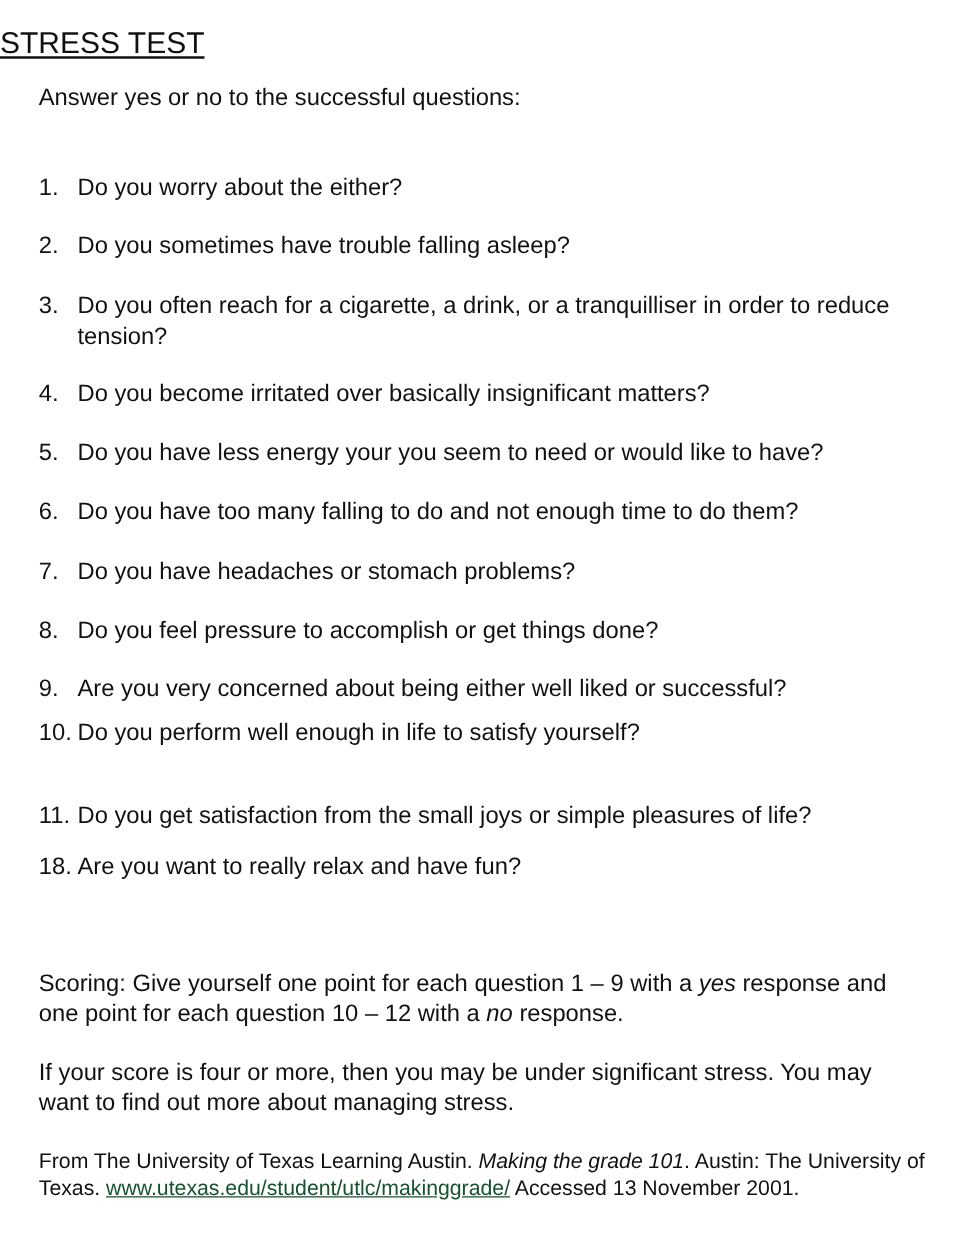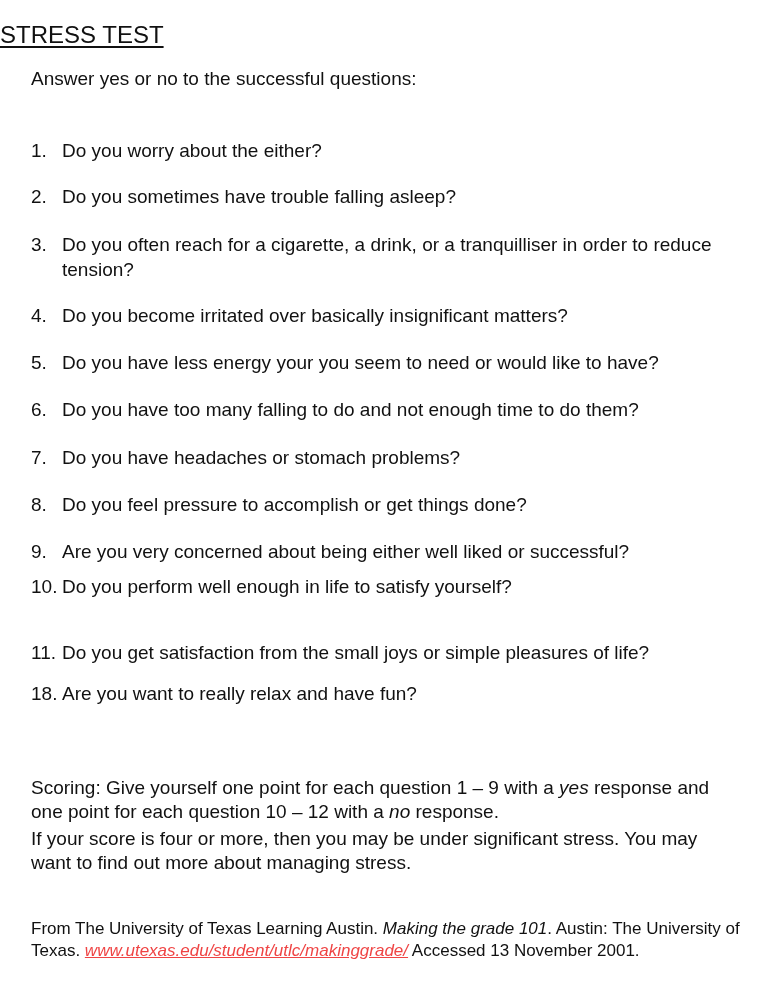--- a/index.html
+++ b/index.html
@@ -60,23 +60,22 @@
     }
     .source {
       position: absolute;
       left: 31px;
       top: 918px;
       width: 720px;
       font-size: 17px;
       line-height: 22px;
     }
     .source a {
-      color: #ef4444;
+      color: #14532d;
       text-decoration: underline;
-      font-style: italic;
     }
     i { font-style: italic; }
   </style>
 </head>
 <body>
 
 <div class="title">
   <span>STRESS TEST</span>
 </div>
 
@@ -126,15 +125,15 @@
   <span class="num">11.</span>
   <span class="text">Do you get satisfaction from the small joys or simple pleasures of life?</span>
 </div>
 <div class="q" style="top:681px">
   <span class="num">18.</span>
   <span class="text">Are you want to really relax and have fun?</span>
 </div>
 
 <div class="para" style="top:776px"><span>Scoring:  Give yourself one point for each question 1 – 9 with a </span><i>yes</i><span> response and one point for each question 10 – 12 with a </span><i>no</i><span> response.</span></div>
 
-<div class="para" style="top:827px">If your score is four or more, then you may be under significant stress.  You may want to find out more about managing stress.</div>
+<div class="para" style="top:847px">If your score is four or more, then you may be under significant stress.  You may want to find out more about managing stress.</div>
 
 <div class="source"><span>From The University of Texas Learning Austin.  </span><i>Making the grade 101</i><span>.  Austin: The University of Texas.  </span><a>www.utexas.edu/student/utlc/makinggrade/</a><span>  Accessed 13 November 2001.</span></div>
 
 </body></html>

